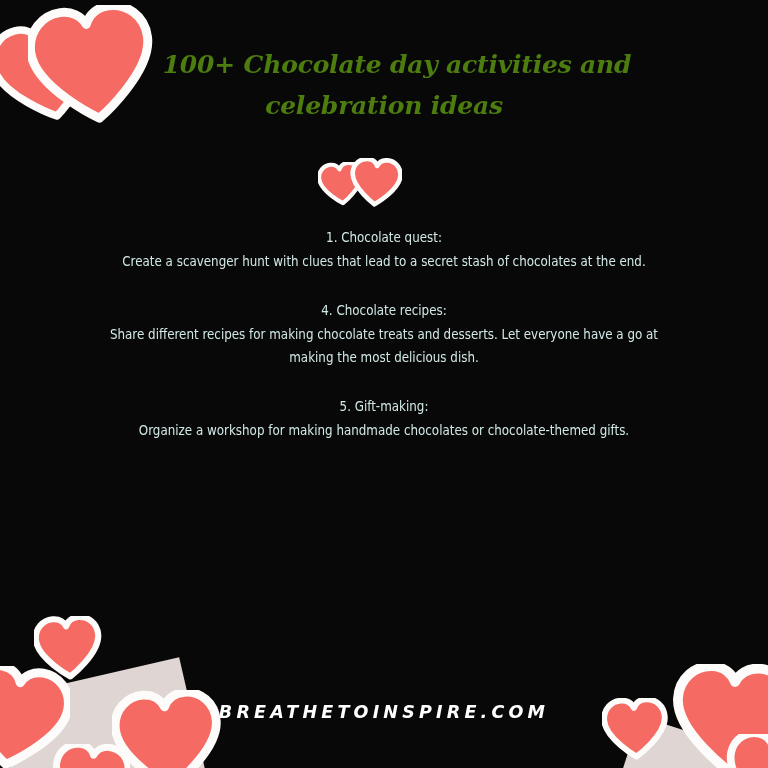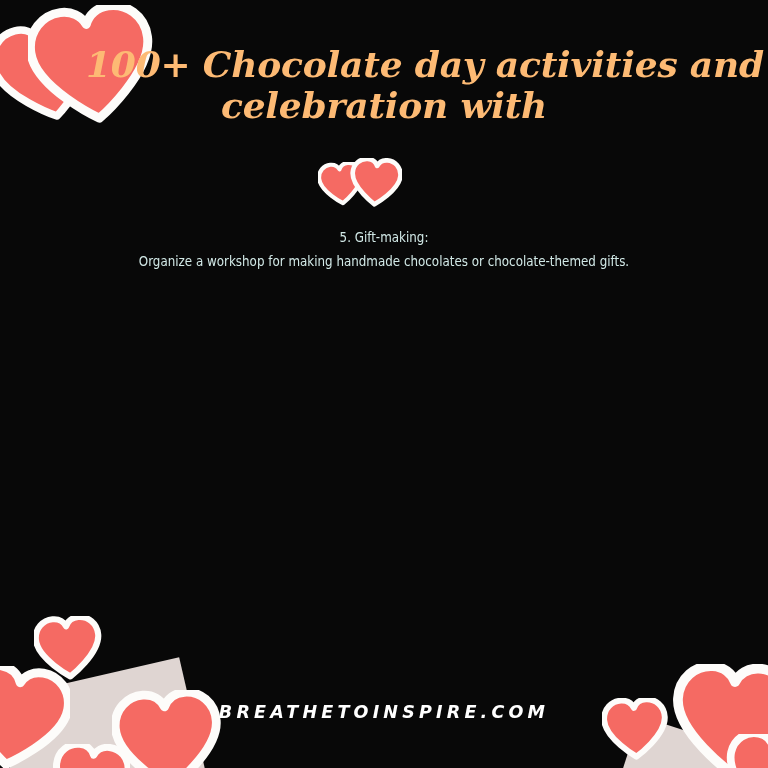--- a/index.html
+++ b/index.html
@@ -36,24 +36,24 @@
     top: 44px;
     text-align: center;
     z-index: 5;
     padding: 0 60px;
     box-sizing: border-box;
   }
   .title-line {
     font-family: "DejaVu Serif", "Liberation Serif", serif;
     font-weight: bold;
     font-style: italic;
-    font-size: 36px;
+    font-size: 25px;
     line-height: 41px;
     letter-spacing: -0.2px;
-    color: #fdba74;
+    color: #4d7c0f;
     white-space: nowrap;
   }
   .title-line.l1 { padding-left: 26px; }
 
   
   #mid-ornament {
     position: absolute;
     left: 0; right: 0;
     top: 158px;
     height: 48px;
@@ -108,37 +108,45 @@
   <svg class="heart-svg" style="left:-8px; top:22px;" width="108" height="100" viewBox="0 0 100 92">
     <path d="M50,88 C50,88 4,58 4,30 C4,13 17,2 31,2 C40,2 47,7 50,14 C53,7 60,2 69,2 C83,2 96,13 96,30 C96,58 50,88 50,88 Z" fill="#f56a63" stroke="#fdfcfa" stroke-width="7" stroke-linejoin="round" transform="rotate(-14 50 46)"></path>
   </svg>
 
   <svg class="heart-svg" style="left:28px; top:5px;" width="128" height="120" viewBox="0 0 100 92">
     <path d="M50,88 C50,88 4,58 4,30 C4,13 17,2 31,2 C40,2 47,7 50,14 C53,7 60,2 69,2 C83,2 96,13 96,30 C96,58 50,88 50,88 Z" fill="#f56a63" stroke="#fdfcfa" stroke-width="7" stroke-linejoin="round" transform="rotate(-8 50 46)"></path>
   </svg>
 
   <div id="title-block">
     <div class="title-line l1">100+ Chocolate day activities and</div>
-    <div class="title-line l2">celebration with</div>
+    <div class="title-line l2">celebration ideas</div>
   </div>
 
   <div id="mid-ornament">
     <svg class="heart-svg" style="left:318px; top:4px;" width="46" height="44" viewBox="0 0 100 92">
       <path d="M50,88 C50,88 4,58 4,30 C4,13 17,2 31,2 C40,2 47,7 50,14 C53,7 60,2 69,2 C83,2 96,13 96,30 C96,58 50,88 50,88 Z" fill="#f56a63" stroke="#fdfcfa" stroke-width="9" stroke-linejoin="round" transform="rotate(-6 50 46)"></path>
     </svg>
     <svg class="heart-svg" style="left:350px; top:0px;" width="52" height="49" viewBox="0 0 100 92">
       <path d="M50,88 C50,88 4,58 4,30 C4,13 17,2 31,2 C40,2 47,7 50,14 C53,7 60,2 69,2 C83,2 96,13 96,30 C96,58 50,88 50,88 Z" fill="#f56a63" stroke="#fdfcfa" stroke-width="9" stroke-linejoin="round" transform="rotate(4 50 46)"></path>
     </svg>
   </div>
 
   <div id="list-block">
 
+    <div class="item">
+      <div class="item-title">1. Chocolate quest:</div>
+      <div class="item-desc">Create a scavenger hunt with clues that lead to a secret stash of chocolates at the end.</div>
+    </div>
 
 
 
+    <div class="item">
+      <div class="item-title">4. Chocolate recipes:</div>
+      <div class="item-desc">Share different recipes for making chocolate treats and desserts. Let everyone have a go at making the most delicious dish.</div>
+    </div>
 
     <div class="item">
       <div class="item-title">5. Gift-making:</div>
       <div class="item-desc">Organize a workshop for making handmade chocolates or chocolate-themed gifts.</div>
     </div>
 
   </div>
 
   <div class="card-shape" style="left:-6px; top:700px; width:190px; height:120px; transform:rotate(-13deg); transform-origin:left top;"></div>
 

